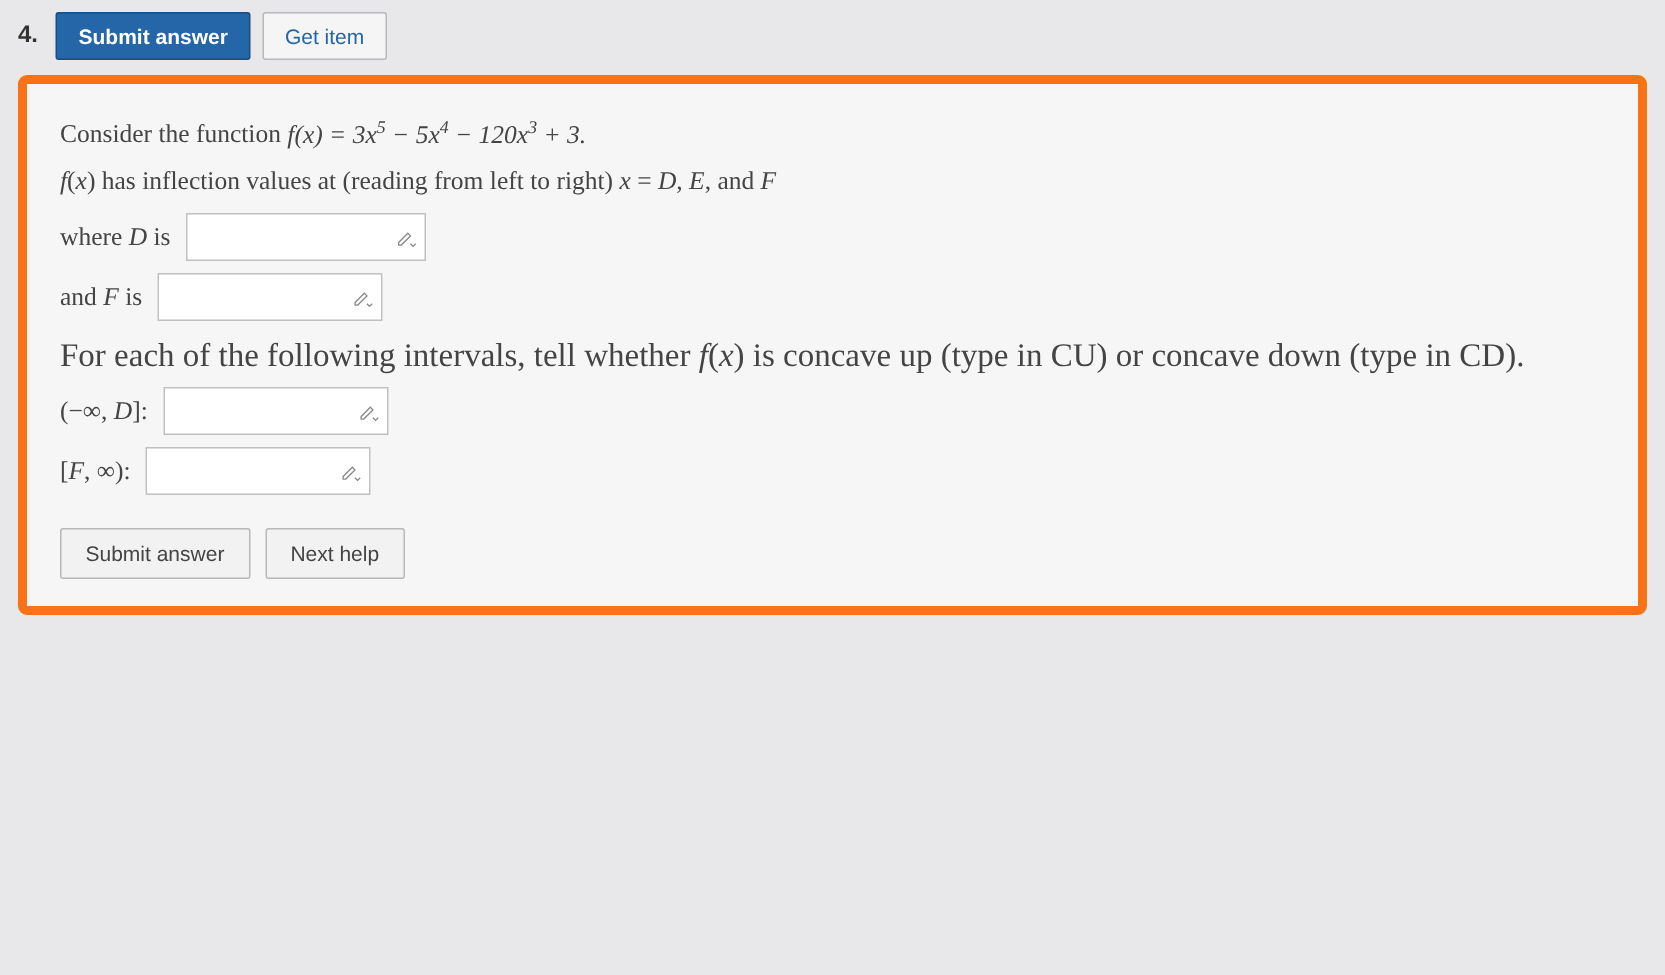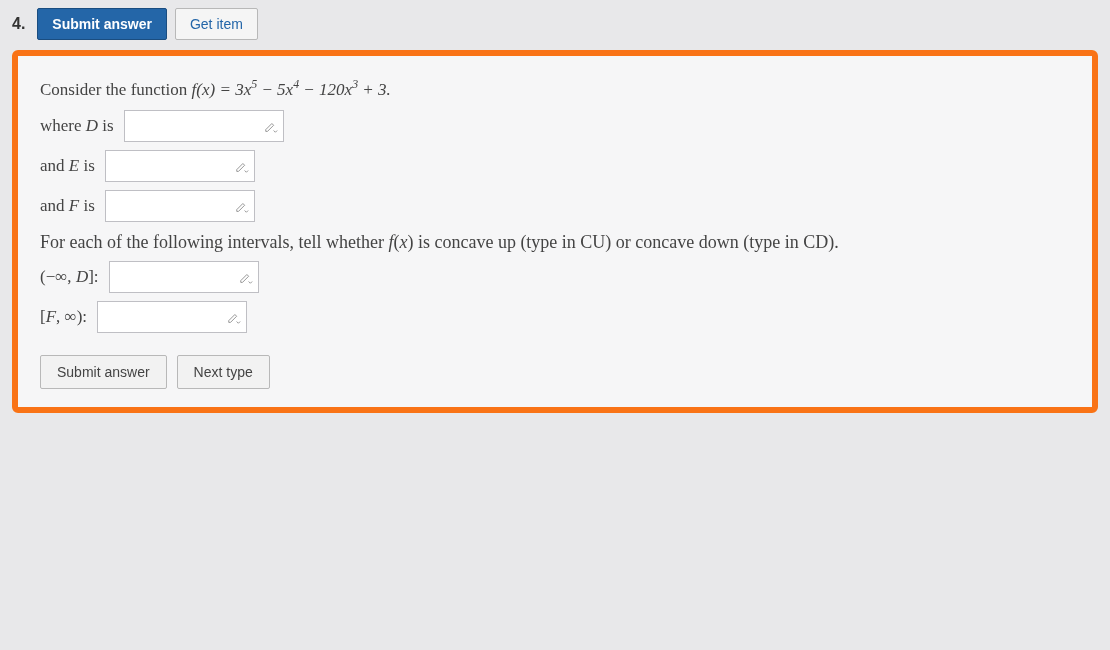--- a/index.html
+++ b/index.html
@@ -81,21 +81,21 @@
       position: absolute;
       right: 6px;
       top: 50%;
       transform: translateY(-50%);
       width: 14px;
       height: 14px;
       pointer-events: none;
     }
     .input-icon svg { width: 14px; height: 14px; }
     .section-text {
-      font-size: 18px;
+      font-size: 22px;
       color: #444;
       margin: 10px 0 6px 0;
     }
     .bottom-buttons {
       margin-top: 22px;
       display: flex;
       gap: 10px;
     }
     .btn-plain {
       font-family: Arial, Helvetica, sans-serif;
@@ -118,46 +118,37 @@
   <button class="btn btn-secondary">Get item</button>
 </div>
 
 <div class="panel">
 
   <div class="problem-text">
     <span>Consider the function </span>
     <span class="math-var">f(x) = 3x<sup>5</sup> − 5x<sup>4</sup> − 120x<sup>3</sup> + 3.</span>
   </div>
 
+  <div class="problem-text">
+    <span class="math-var">f</span>(<span class="math-var">x</span>) has inflection values at (reading from left to right) <span class="math-var">x</span> = <span class="math-var">D</span>, <span class="math-var">E</span>, and <span class="math-var">F</span>
+  </div>
 
   <div class="input-row">
     <span class="input-label">where <span class="math-var">D</span> is&nbsp;</span>
     <span class="input-wrap">
       <input type="text" class="answer-input" style="">
       <span class="input-icon">
         <svg viewBox="0 0 16 16">
             <path d="M2 11 L9 4 L11 6 L4 13 L2 13 Z" fill="none" stroke="#888" stroke-width="1"></path>
             <path d="M11 12 L13 14 L15 12" fill="none" stroke="#888" stroke-width="1"></path>
           </svg>
       </span>
     </span>
   </div>
 
-  <div class="input-row">
-    <span class="input-label">and <span class="math-var">E</span> is&nbsp;</span>
-    <span class="input-wrap">
-      <input type="text" class="answer-input narrow" style="">
-      <span class="input-icon">
-        <svg viewBox="0 0 16 16">
-            <path d="M2 11 L9 4 L11 6 L4 13 L2 13 Z" fill="none" stroke="#888" stroke-width="1"></path>
-            <path d="M11 12 L13 14 L15 12" fill="none" stroke="#888" stroke-width="1"></path>
-          </svg>
-      </span>
-    </span>
-  </div>
 
   <div class="input-row">
     <span class="input-label">and <span class="math-var">F</span> is&nbsp;</span>
     <span class="input-wrap">
       <input type="text" class="answer-input narrow" style="">
       <span class="input-icon">
         <svg viewBox="0 0 16 16">
             <path d="M2 11 L9 4 L11 6 L4 13 L2 13 Z" fill="none" stroke="#888" stroke-width="1"></path>
             <path d="M11 12 L13 14 L15 12" fill="none" stroke="#888" stroke-width="1"></path>
           </svg>
@@ -192,16 +183,16 @@
         <svg viewBox="0 0 16 16">
             <path d="M2 11 L9 4 L11 6 L4 13 L2 13 Z" fill="none" stroke="#888" stroke-width="1"></path>
             <path d="M11 12 L13 14 L15 12" fill="none" stroke="#888" stroke-width="1"></path>
           </svg>
       </span>
     </span>
   </div>
 
   <div class="bottom-buttons">
     <button class="btn-plain">Submit answer</button>
-    <button class="btn-plain">Next type</button>
+    <button class="btn-plain">Next help</button>
   </div>
 
 </div>
 
 </body></html>

